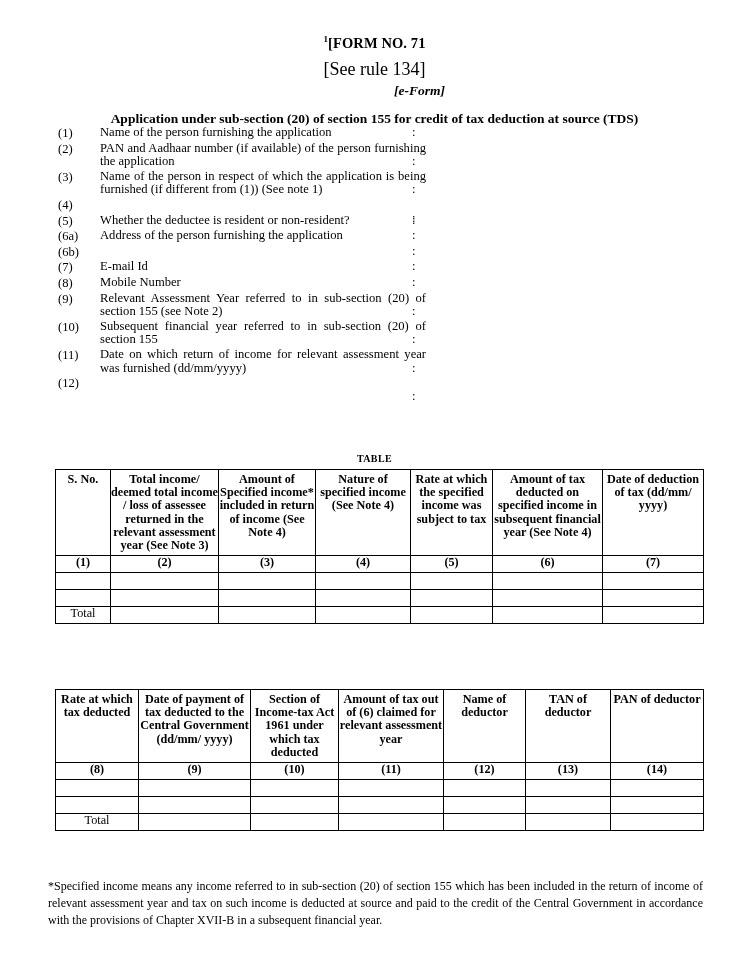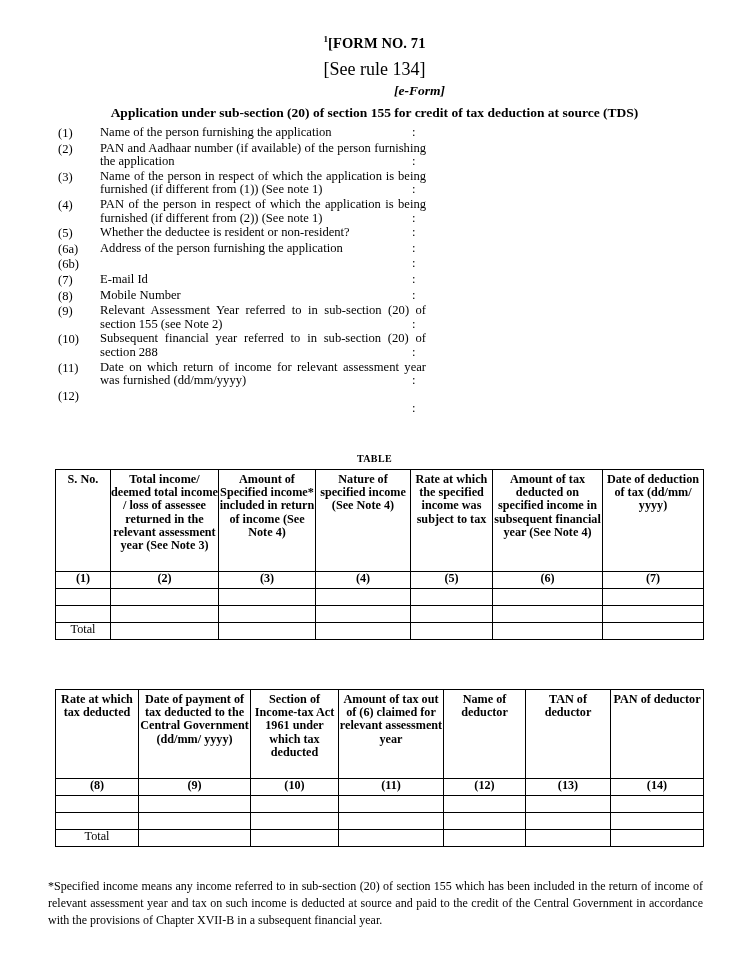--- a/index.html
+++ b/index.html
@@ -46,21 +46,21 @@
     font-size: 18px;
   }
   .eform-line {
     top: 83px;
     font-size: 13.5px;
     font-weight: bold;
     font-style: italic;
     padding-left: 45px;
   }
   .app-line {
-    top: 105px;
+    top: 111px;
     font-size: 13.5px;
     font-weight: bold;
   }
 
   
   .items {
     position: absolute;
     left: 56px;
     top: 126px;
     width: 370px;
@@ -116,21 +116,21 @@
     border: 1px solid #000000;
     padding: 0;
     vertical-align: top;
     font-size: 12.2px;
     line-height: 13.2px;
     text-align: center;
   }
   table.grid th {
     font-weight: bold;
     padding-top: 3px;
-    padding-bottom: 19px;
+    padding-bottom: 3px;
   }
   td.numrow {
     font-weight: bold;
     height: 16px;
     vertical-align: middle;
     font-size: 12.2px;
   }
   td.blankrow { height: 16px; }
   td.totalrow {
     height: 16px;
@@ -174,21 +174,20 @@
         <div class="item-text">PAN and Aadhaar number (if available) of the person furnishing the application</div>
         <div class="item-colon" style="top: 13.6px;">:</div>
       </div>
       <div class="item">
         <div class="item-num">(3)</div>
         <div class="item-text">Name of the person in respect of which the application is being furnished (if different from (1)) (See note 1)</div>
         <div class="item-colon" style="top: 13.6px;">:</div>
       </div>
       <div class="item">
         <div class="item-num">(4)</div>
-        <div class="item-text">PAN of the person in respect of which the application is being furnished (if different from (2)) (See note 1)</div>
         <div class="item-colon" style="top: 13.6px;">:</div>
       </div>
       <div class="item">
         <div class="item-num">(5)</div>
         <div class="item-text">Whether the deductee is resident or non-resident?</div>
         <div class="item-colon" style="top: 0px;">:</div>
       </div>
       <div class="item">
         <div class="item-num">(6a)</div>
         <div class="item-text">Address of the person furnishing the application</div>
@@ -208,21 +207,21 @@
         <div class="item-text">Mobile Number</div>
         <div class="item-colon" style="top: 0px;">:</div>
       </div>
       <div class="item">
         <div class="item-num">(9)</div>
         <div class="item-text">Relevant Assessment Year referred to in sub-section (20) of section 155 (see Note 2)</div>
         <div class="item-colon" style="top: 13.6px;">:</div>
       </div>
       <div class="item">
         <div class="item-num">(10)</div>
-        <div class="item-text">Subsequent financial year referred to in sub-section (20) of section 288</div>
+        <div class="item-text">Subsequent financial year referred to in sub-section (20) of section 155</div>
         <div class="item-colon" style="top: 13.6px;">:</div>
       </div>
       <div class="item">
         <div class="item-num">(11)</div>
         <div class="item-text">Date on which return of income for relevant assessment year was furnished (dd/mm/yyyy)</div>
         <div class="item-colon" style="top: 13.6px;">:</div>
       </div>
       <div class="item">
         <div class="item-num">(12)</div>
         <div class="item-colon" style="top: 13.6px;">:</div>

